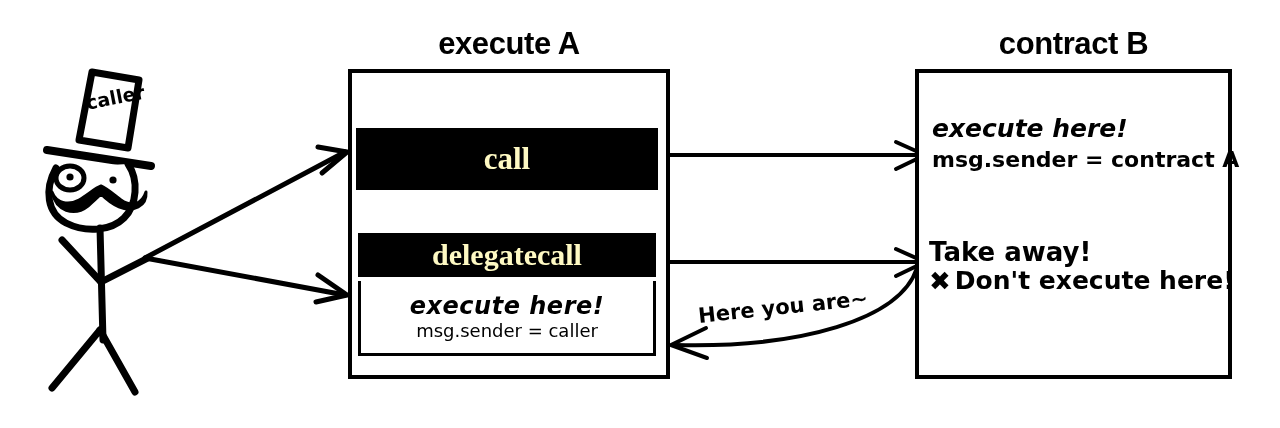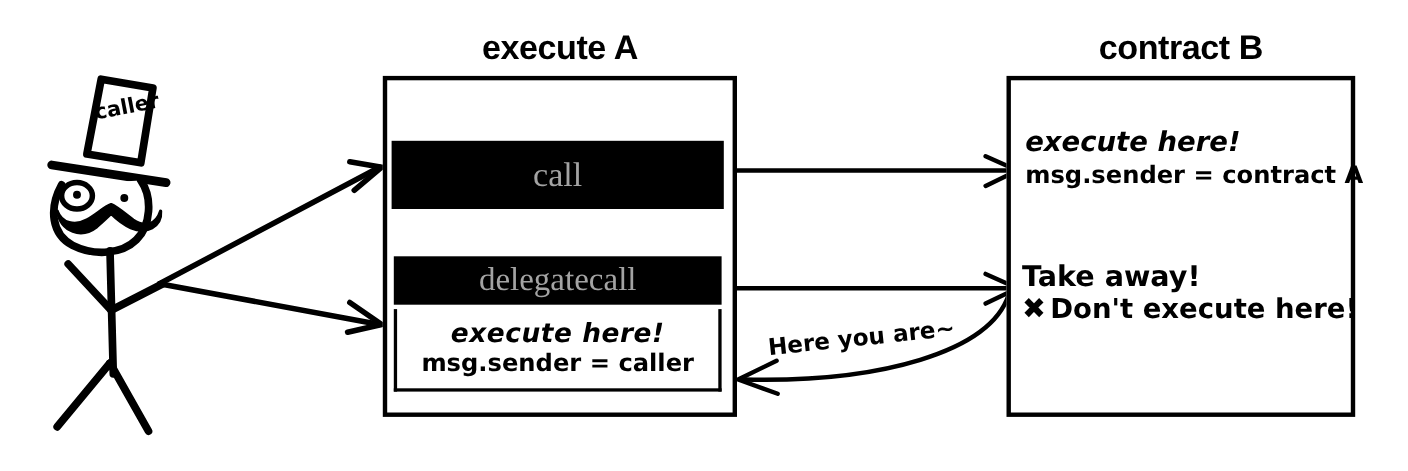--- a/index.html
+++ b/index.html
@@ -16,34 +16,34 @@
          white-space:nowrap;text-align:center;}
   #title-a{left:348px;top:26px;width:322px;}
   #title-b{left:915px;top:26px;width:317px;}
 
   
   .contract-box{position:absolute;border:4px solid #000;background:#fff;box-sizing:border-box;}
   #box-a{left:348px;top:69px;width:322px;height:310px;}
   #box-b{left:915px;top:69px;width:317px;height:310px;}
 
   
-  .bar{position:absolute;background:#000;color:#a3a3a3;display:flex;
+  .bar{position:absolute;background:#000;color:#fef9c3;display:flex;
        align-items:center;justify-content:center;
-       font-family:"Liberation Serif",serif;font-weight:normal;box-sizing:border-box;}
+       font-family:"Liberation Serif",serif;font-weight:bold;box-sizing:border-box;}
   #bar-call{left:356px;top:128px;width:302px;height:62px;font-size:31px;}
   #bar-delegatecall{left:358px;top:233px;width:298px;height:44px;font-size:30px;}
 
   
   #delegate-panel{position:absolute;left:358px;top:281px;width:298px;height:75px;
                   border:3px solid #000;border-top:none;background:#fff;box-sizing:border-box;
                   display:flex;flex-direction:column;align-items:center;justify-content:center;}
 
   #a-exec{font-size:24px;font-style:italic;font-weight:bold;
           font-family:"DejaVu Sans",sans-serif;letter-spacing:0.5px;line-height:1.05;}
-  #a-sender{font-size:22px;font-weight:bold;font-family:"DejaVu Sans",sans-serif;
+  #a-sender{font-size:18px;font-weight:normal;font-family:"DejaVu Sans",sans-serif;
             letter-spacing:0px;line-height:1.1;margin-top:2px;}
 
   
   .note{position:absolute;}
   #note-b1{left:932px;top:116px;}
   #note-b1 .l1{font-size:25px;font-style:italic;font-weight:bold;
                font-family:"DejaVu Sans",sans-serif;line-height:1.0;}
   #note-b1 .l2{font-size:22px;font-weight:bold;font-family:"DejaVu Sans",sans-serif;
                line-height:1.15;margin-top:6px;}
 

